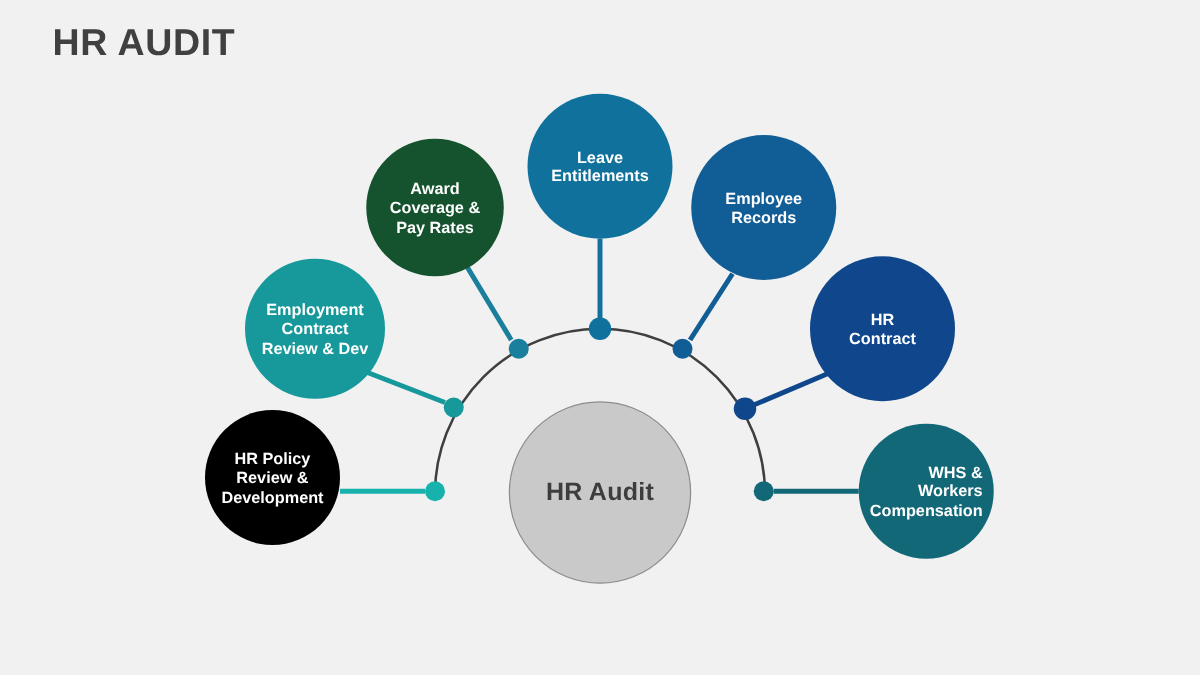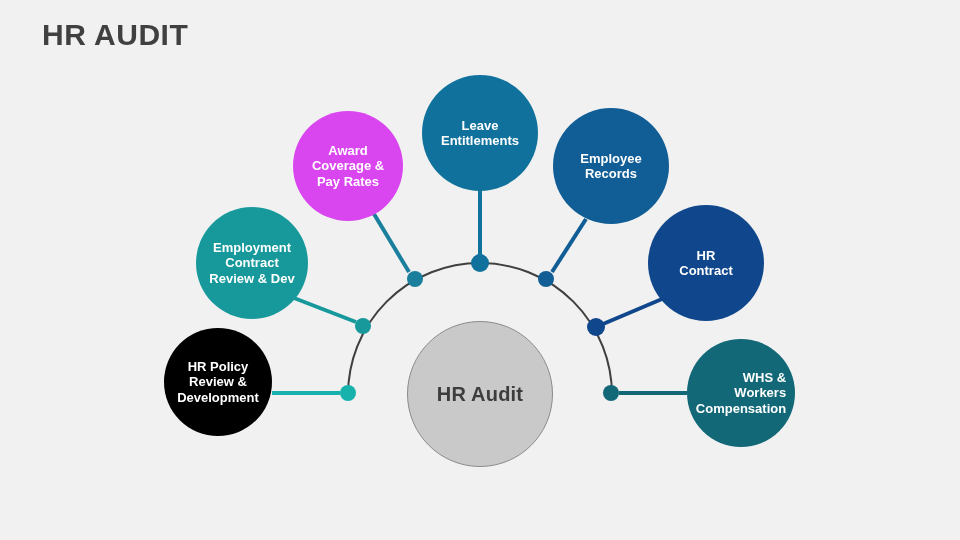--- a/index.html
+++ b/index.html
@@ -103,21 +103,21 @@
       <span id="hub-label" style="color: rgb(61, 61, 61);">HR Audit</span>
     </div>
 
     <div id="nodes-layer">
         <div class="node" style="left: 164px; top: 328px; width: 108px; height: 108px; background: #000000; font-size: 13px;"><span class="node-label">HR Policy
 Review &amp;
 Development</span></div>
         <div class="node" style="left: 196px; top: 207px; width: 112px; height: 112px; background: rgb(23, 153, 156); font-size: 13px;"><span class="node-label">Employment
 Contract
 Review &amp; Dev</span></div>
-        <div class="node" style="left: 293px; top: 111px; width: 110px; height: 110px; background: #d946ef; font-size: 13px;"><span class="node-label">Award
+        <div class="node" style="left: 293px; top: 111px; width: 110px; height: 110px; background: #14532d; font-size: 13px;"><span class="node-label">Award
 Coverage &amp;
 Pay Rates</span></div>
         <div class="node" style="left: 422px; top: 75px; width: 116px; height: 116px; background: rgb(16, 114, 156); font-size: 13px; text-align: center;"><span class="node-label">Leave
 Entitlements</span></div>
         <div class="node" style="left: 553px; top: 108px; width: 116px; height: 116px; background: rgb(17, 93, 150); font-size: 13px;"><span class="node-label">Employee
 Records</span></div>
         <div class="node" style="left: 648px; top: 205px; width: 116px; height: 116px; background: rgb(16, 71, 140); font-size: 13px;"><span class="node-label">HR
 Contract</span></div>
         <div class="node" style="left: 687px; top: 339px; width: 108px; height: 108px; background: rgb(19, 104, 120); font-size: 13px; text-align: right;"><span class="node-label">WHS &amp;
 Workers

